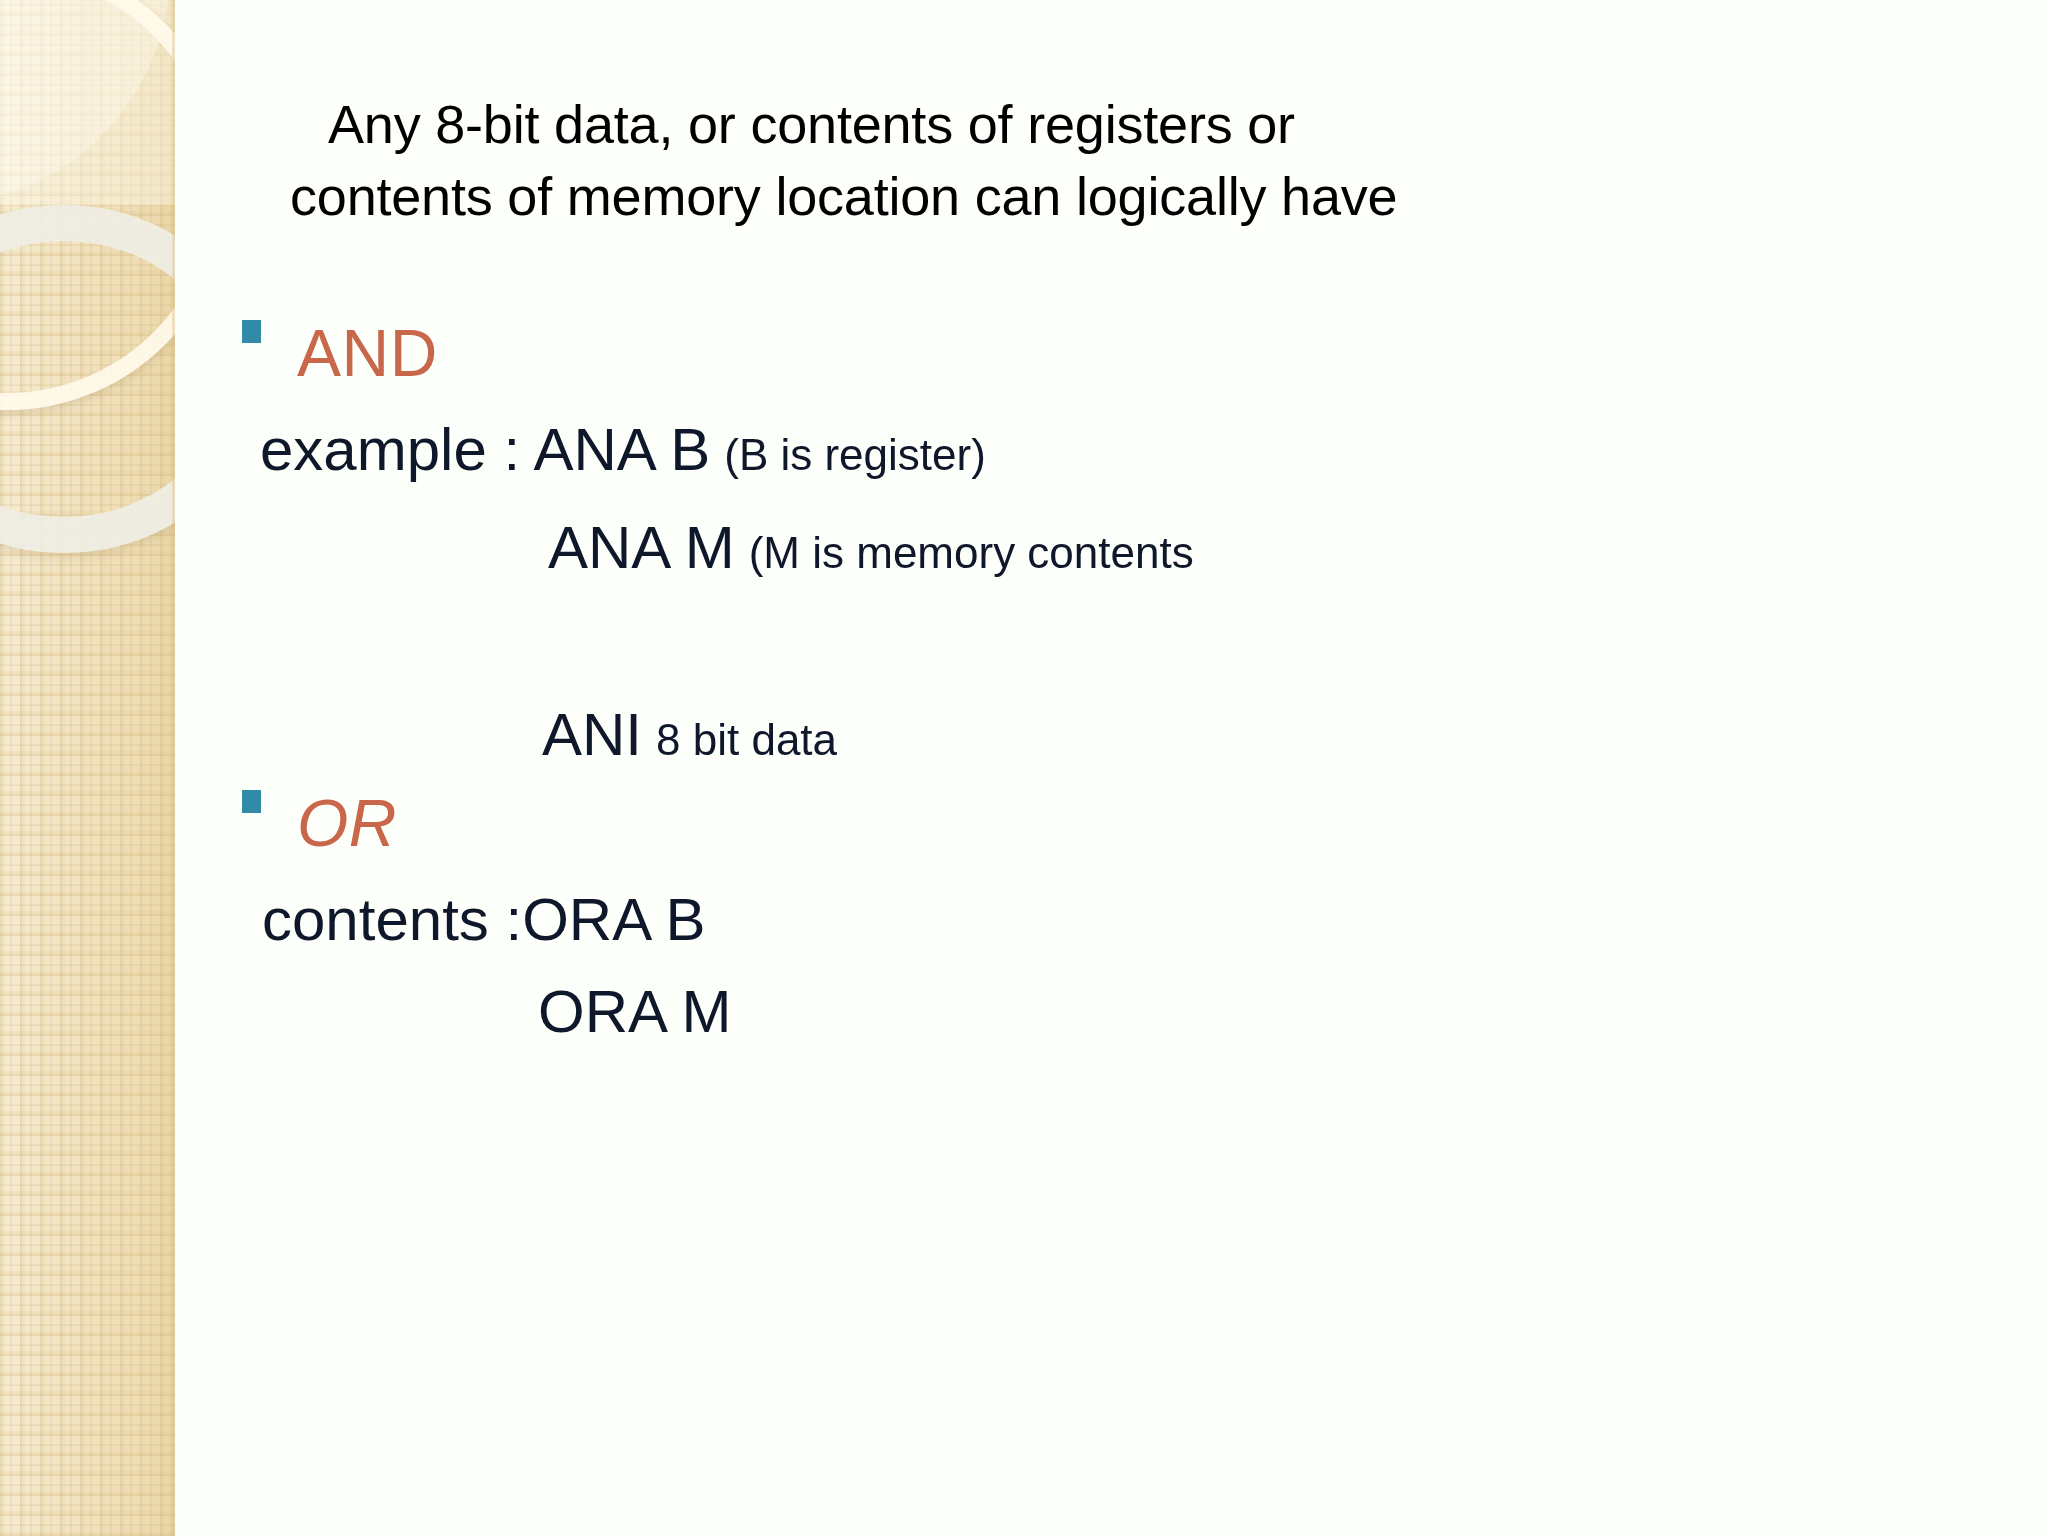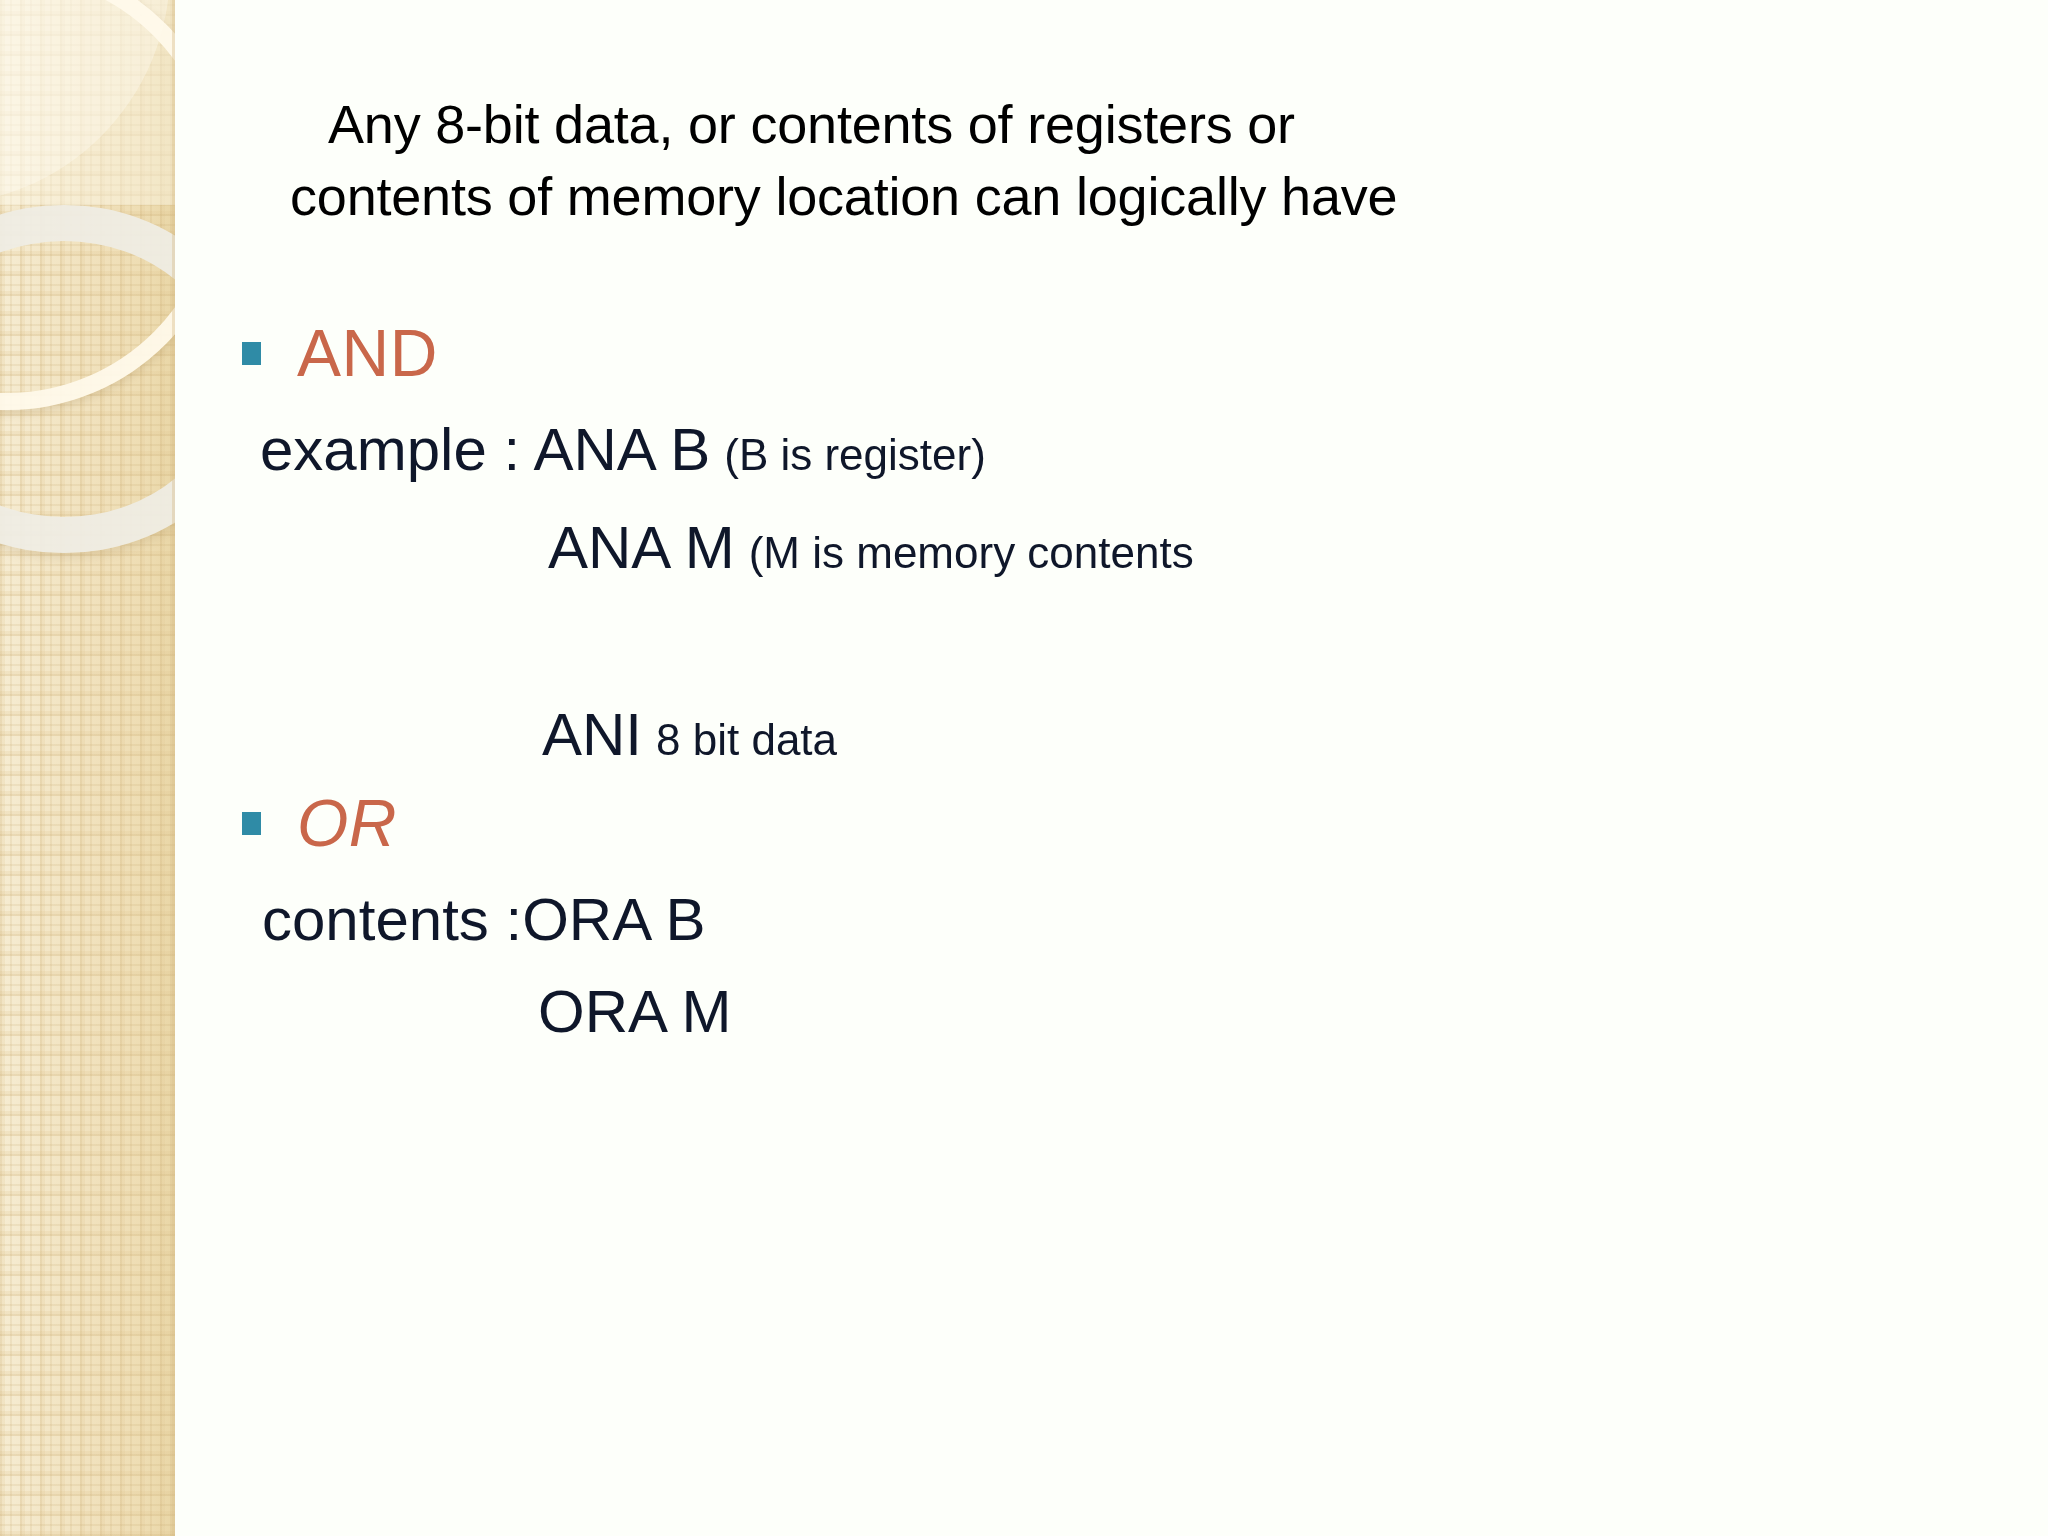--- a/index.html
+++ b/index.html
@@ -114,21 +114,20 @@
     color: #000000;
     font-size: 54px;
     line-height: 1.34;
     text-indent: 38px;
     letter-spacing: -0.2px;
   }
 
   .bullet-row {
     position: absolute;
     display: flex;
-    align-items: center;
   }
   .bullet-row.and { left: 62px; top: 320px; }
   .bullet-row.or  { left: 62px; top: 790px; font-style: italic; }
 
   .bullet-mark {
     width: 19px;
     height: 23px;
     background: #2f8ba6;
     margin-right: 36px;
     flex: 0 0 auto;

